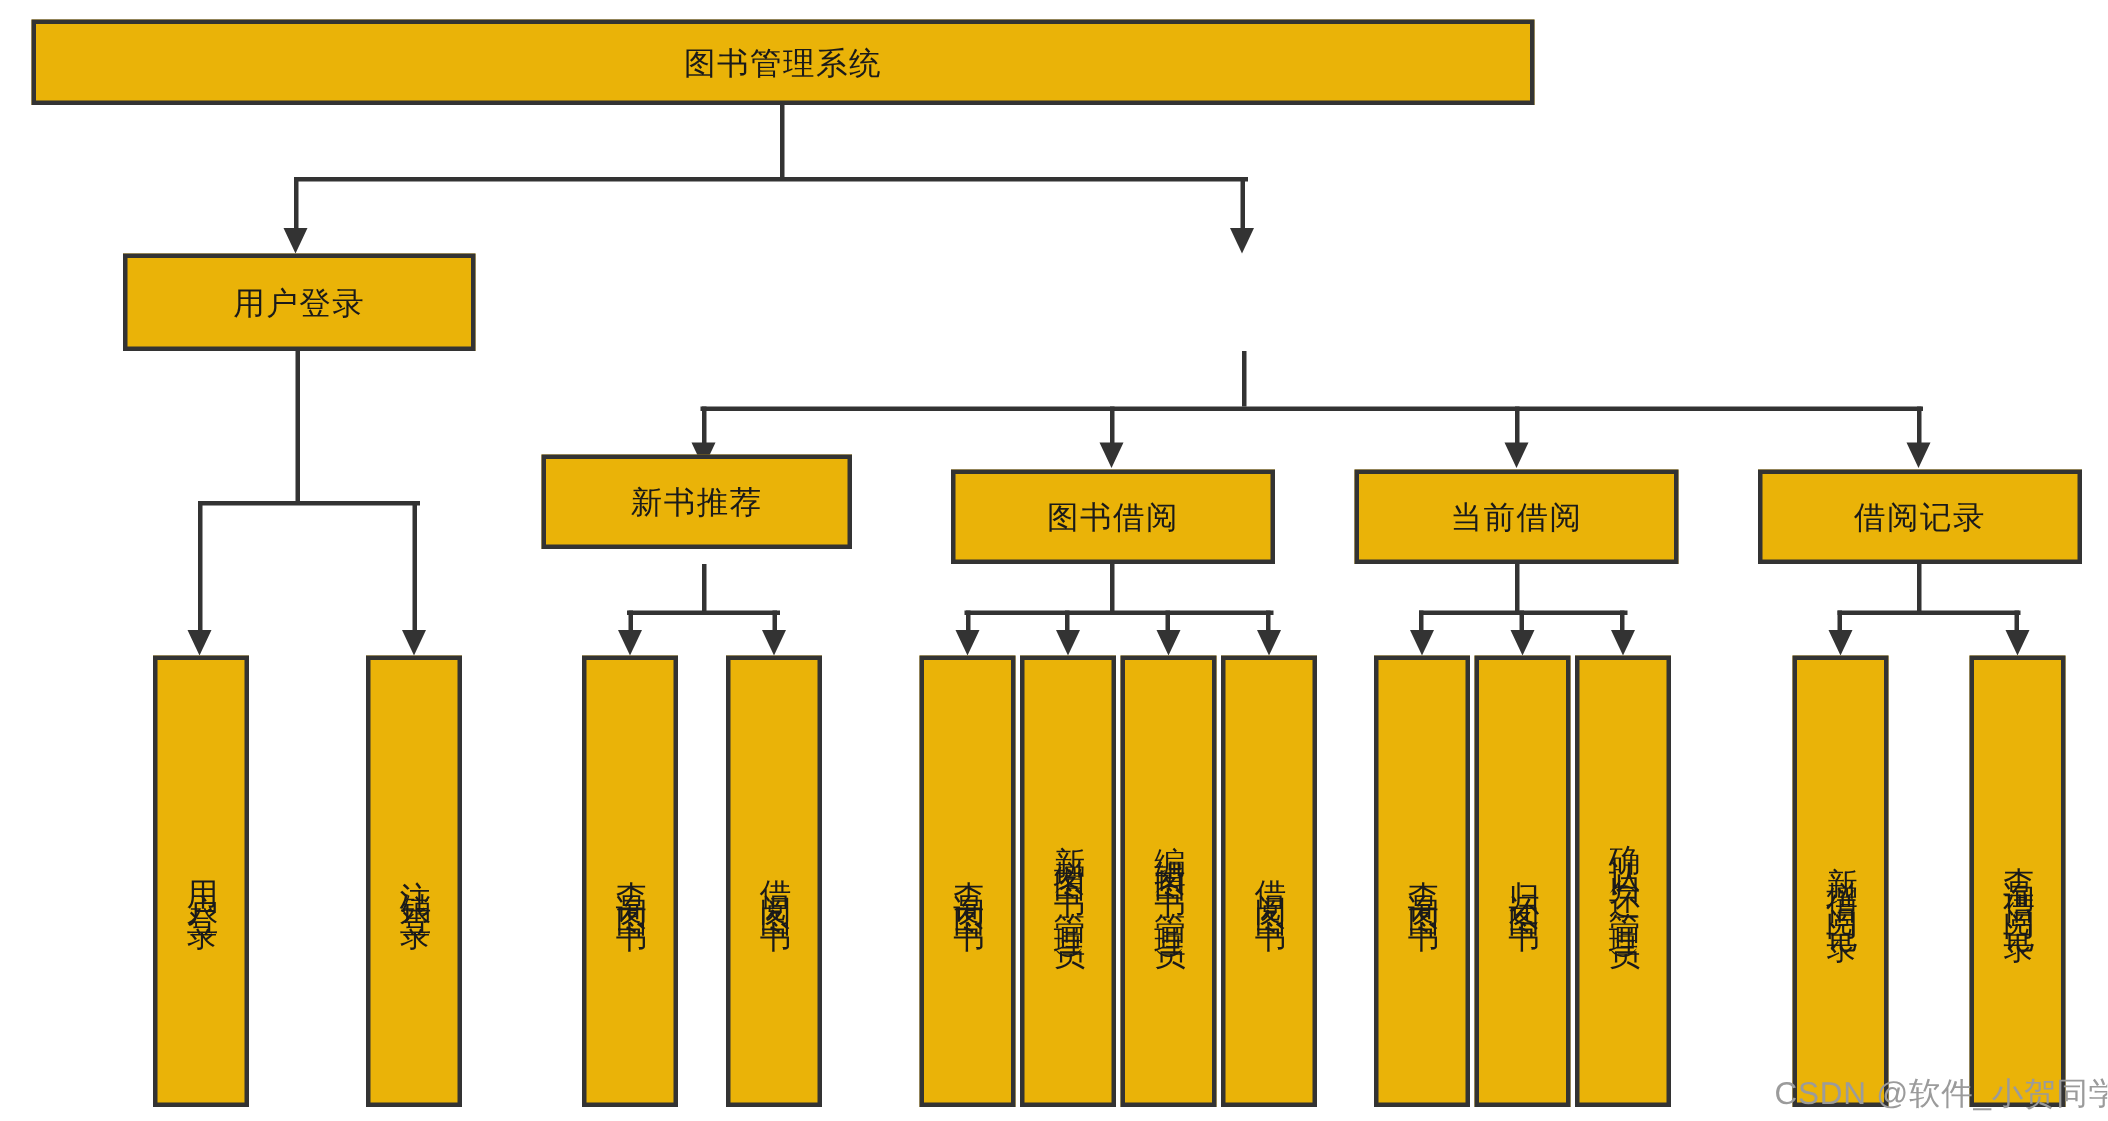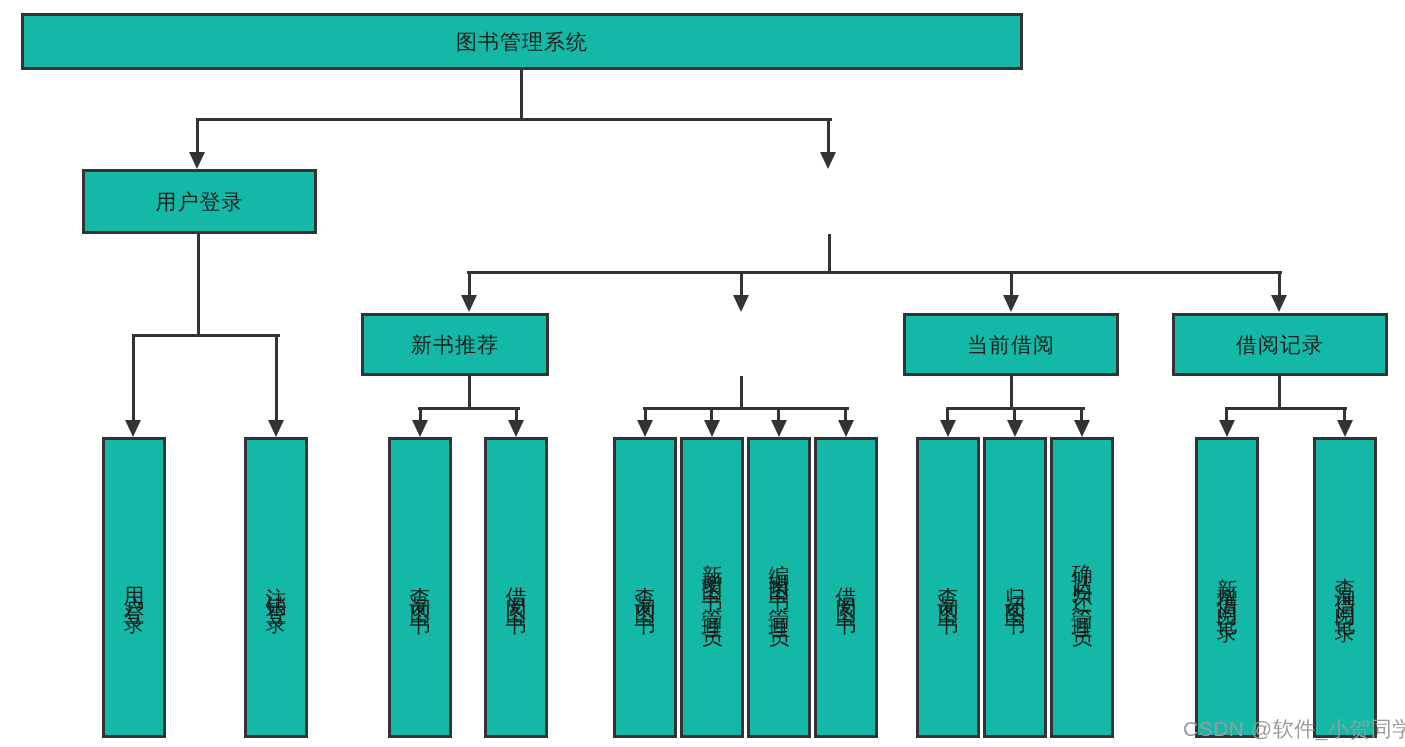--- a/index.html
+++ b/index.html
@@ -3,21 +3,21 @@
 <meta charset="utf-8">
 <style>
   * { margin:0; padding:0; box-sizing:border-box; }
   html,body { background:#ffffff; }
   .stage {
     position:relative; width:1405px; height:747px; background:#ffffff;
     font-family:"Liberation Sans","DejaVu Sans",sans-serif; color:#1a1a1a;
     overflow:hidden;
   }
   .box {
-    position:absolute; border:3px solid #333333; background:#14b8a6;
+    position:absolute; border:3px solid #333333; background:#eab308;
     display:flex; align-items:center; justify-content:center;
     font-size:21px; letter-spacing:1px; text-align:center;
   }
   .vbox {
     writing-mode:vertical-rl; letter-spacing:9px; font-size:21px;
   }
   .ln { position:absolute; background:#333333; }
   .arr {
     position:absolute; width:0; height:0;
     border-left:8px solid transparent; border-right:8px solid transparent;
@@ -59,22 +59,25 @@
   <div class="ln" style="left:467px;top:271px;width:815px;height:3px"></div>
   <div class="ln" style="left:468px;top:271px;width:3px;height:26px"></div>
   <div class="ln" style="left:740px;top:271px;width:3px;height:26px"></div>
   <div class="ln" style="left:1010px;top:271px;width:3px;height:26px"></div>
   <div class="ln" style="left:1278px;top:271px;width:3px;height:26px"></div>
   <div class="arr" style="left:461px;top:295px"></div>
   <div class="arr" style="left:733px;top:295px"></div>
   <div class="arr" style="left:1003px;top:295px"></div>
   <div class="arr" style="left:1271px;top:295px"></div>
 
-  <div class="box" style="left:361px;top:313px;width:188px;height:63px">
+  <div class="box" style="left:361px;top:303px;width:207px;height:63px">
     <span>新书推荐</span>
+  </div>
+  <div class="box" style="left:634px;top:313px;width:216px;height:63px">
+    <span>图书借阅</span>
   </div>
   <div class="box" style="left:903px;top:313px;width:216px;height:63px">
     <span>当前借阅</span>
   </div>
   <div class="box" style="left:1172px;top:313px;width:216px;height:63px">
     <span>借阅记录</span>
   </div>
 
   <div class="ln" style="left:468px;top:376px;width:3px;height:33px"></div>
   <div class="ln" style="left:740px;top:376px;width:3px;height:33px"></div>

